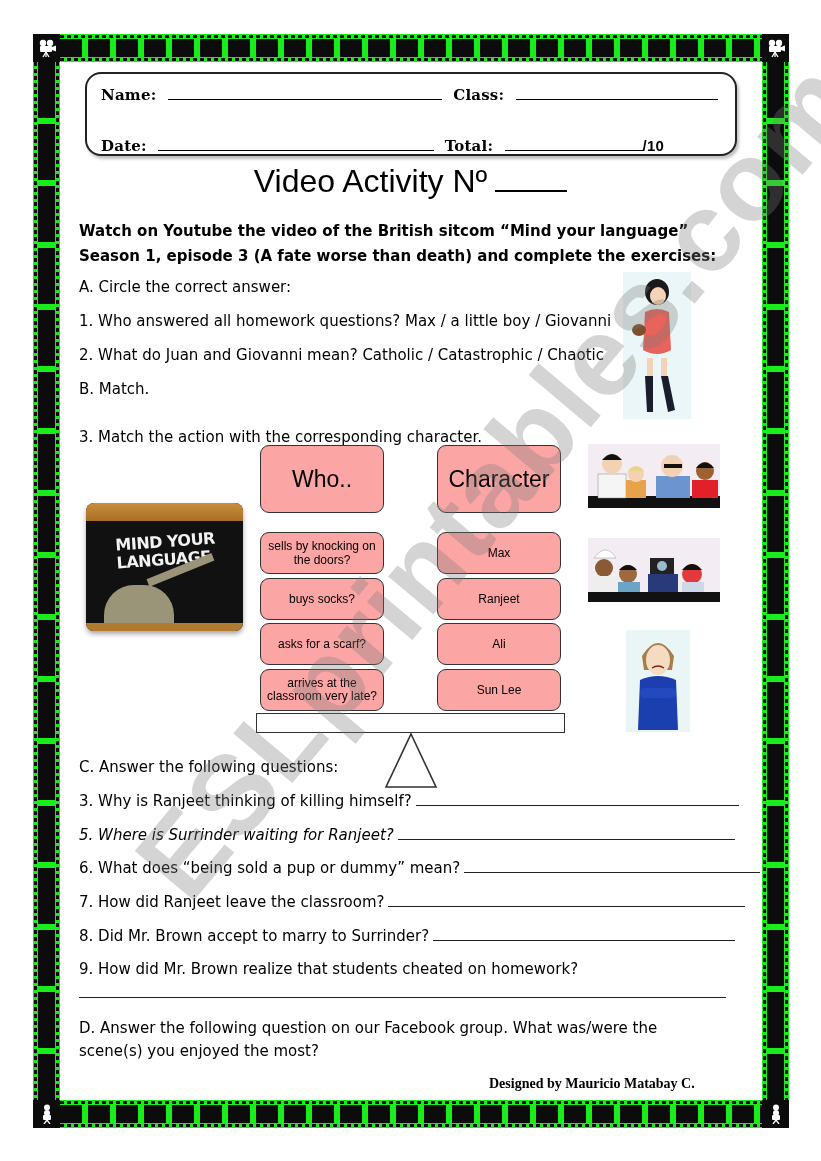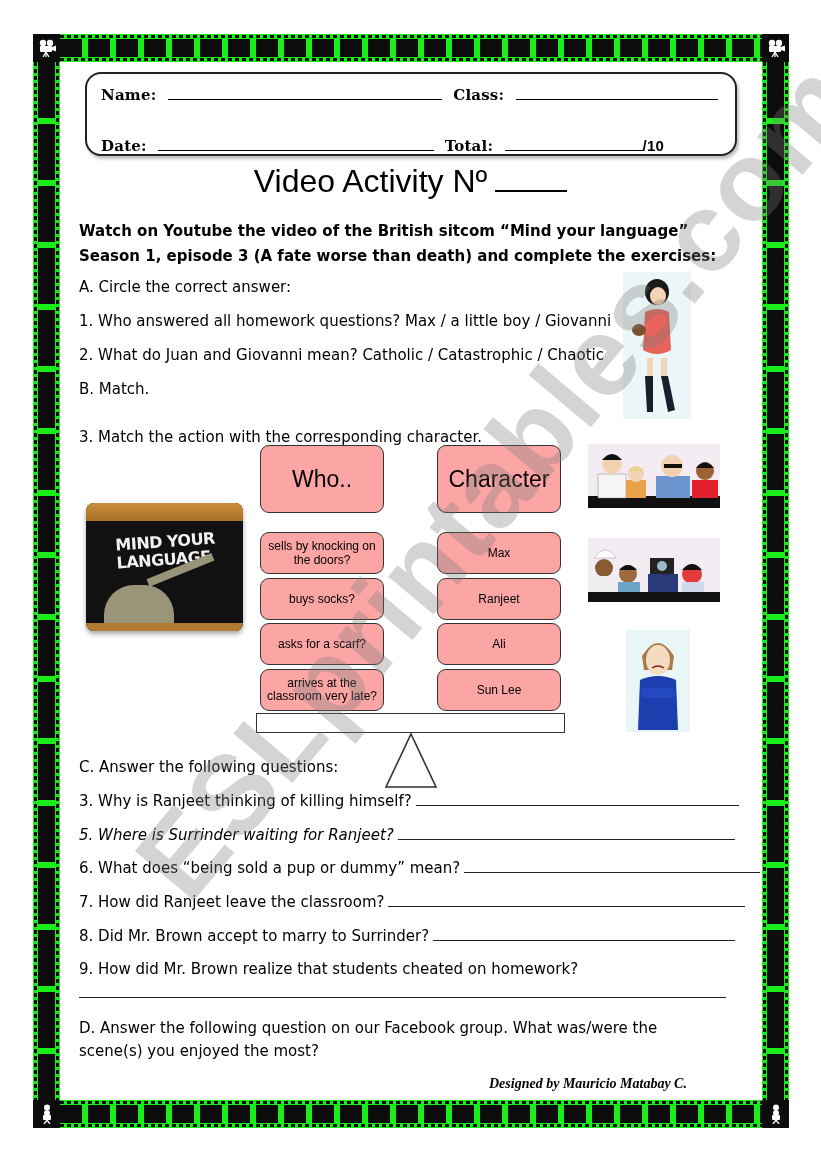--- a/index.html
+++ b/index.html
@@ -70,21 +70,21 @@
     .mbox.small { width:124px; height:42px; font-size:12px; font-weight:normal; line-height:14px; padding:0 2px; }
     .mbox.char { font-size:12px; }
     .col-who { left:260px; }
     .col-char { left:437px; }
     .plank { position:absolute; left:256px; top:713px; width:309px; height:20px; border:1.6px solid #333; box-sizing:border-box; background:#fff; }
     .fulcrum { position:absolute; left:384px; top:733px; }
 
     .line-blank { display:inline-block; border-bottom:1.4px solid #222; height:12px; margin-left:4px; vertical-align:baseline; }
     .full-line { position:absolute; left:79px; top:997px; width:647px; border-bottom:1.4px solid #222; }
 
-    .designer { position:absolute; left:489px; top:1076px; font-family:"Liberation Serif", serif; font-weight:bold; font-style:italic; font-size:14px;text-align:center; }
+    .designer { position:absolute; left:489px; top:1076px; font-family:"Liberation Serif", serif; font-weight:bold; font-size:14px;text-align:center; }
 
     
     .watermark { position:absolute; left:88px; top:520px; font-family:"Liberation Sans", sans-serif; font-weight:bold; font-size:112px; color:rgba(120,120,120,0.32); transform:rotate(-50deg); transform-origin:left top; white-space:nowrap; pointer-events:none; top:840px; left:110px; letter-spacing:2px; }
   </style>
 </head>
 <body>
 
 <div class="strip strip-top strip-h"></div>
 <div class="strip strip-bottom strip-h"></div>
 <div class="strip strip-left strip-v"></div>

